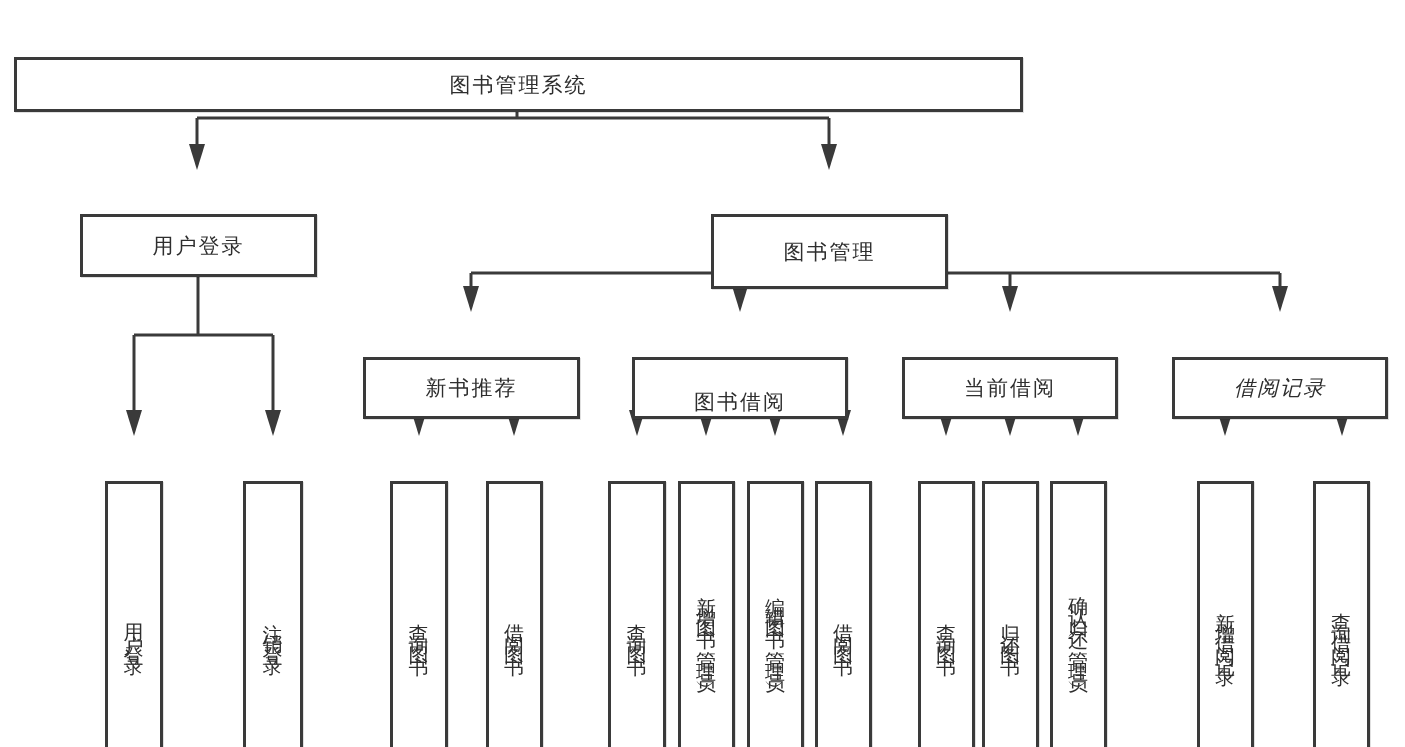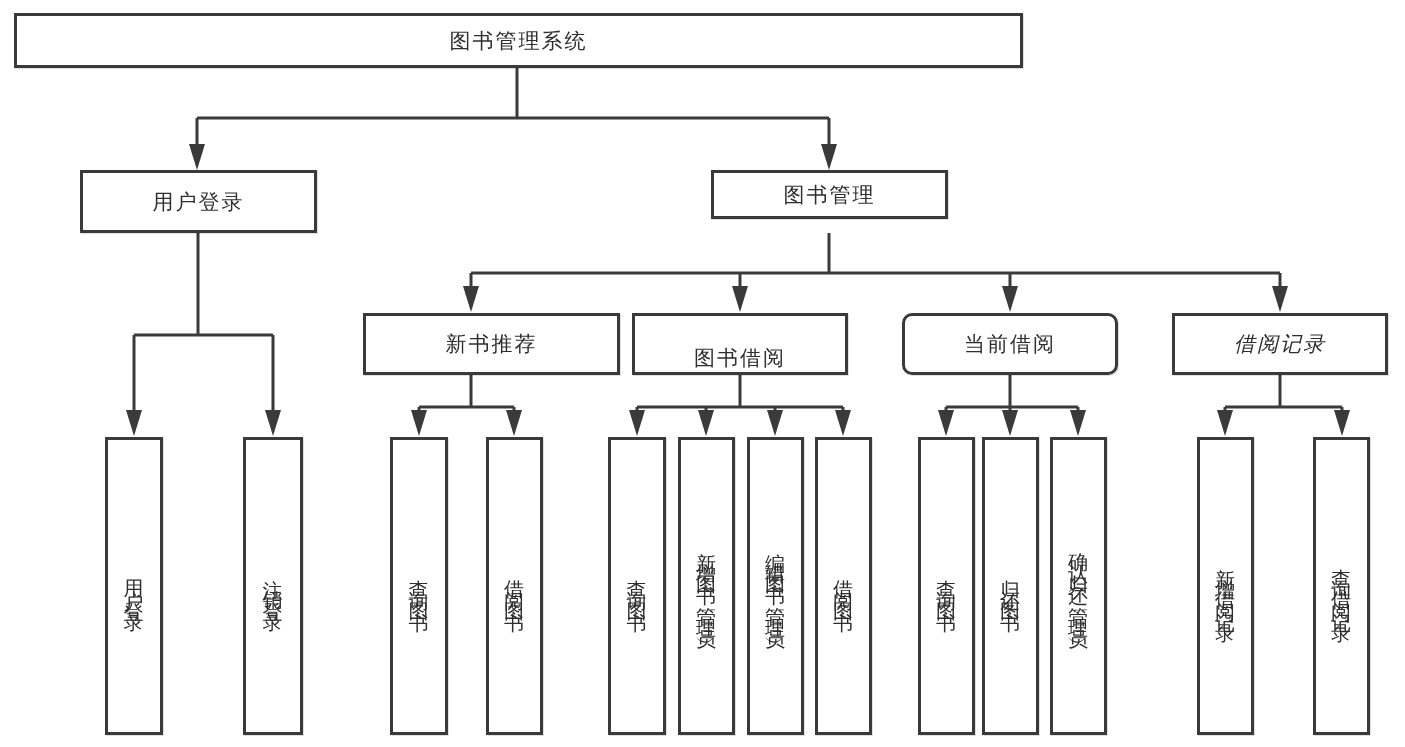--- a/index.html
+++ b/index.html
@@ -15,38 +15,39 @@
   .wires polygon{fill:#3a3a3a;}
 
   .node{
     position:absolute;
     box-sizing:border-box;
     border:3px solid #3a3a3a;
     background:#ffffff;
     color:#2e2e2e;
     display:flex;align-items:center;justify-content:center;
     box-shadow:1px 1px 0 rgba(0,0,0,0.12);
+    margin-top:44px;
   }
   .hbox{font-size:21px;letter-spacing:2px;}
   .vbox{font-size:20px;}
   .vbox .vtext{
     writing-mode:vertical-rl;
     text-orientation:mixed;
     letter-spacing:11px;
     line-height:1;
     white-space:nowrap;
   }
 
   
   #n-root            {left:14px;  top:13px;  width:1009px; height:55px;}
   #n-user-login      {left:80px;  top:170px; width:237px;  height:63px;}
-  #n-book-management {left:711px; top:170px; width:237px;  height:49px;}
-  #n-new-book-rec    {left:363px; top:313px; width:257px;  height:62px;}
+  #n-book-management {left:711px; top:170px; width:237px;  height:75px;}
+  #n-new-book-rec    {left:363px; top:313px; width:217px;  height:62px;}
   #n-book-borrowing  {left:632px; top:313px; width:216px;  height:62px;align-items:flex-end;}
-  #n-current-borrow  {left:902px; top:313px; width:216px;  height:62px;border-radius:10px;}
+  #n-current-borrow  {left:902px; top:313px; width:216px;  height:62px;}
   #n-borrow-records  {left:1172px;top:313px; width:216px;  height:62px;font-style:italic;}
 
   #n-user-login-leaf {left:105px; top:437px; width:58px; height:298px;}
   #n-logout-leaf     {left:243px; top:437px; width:60px; height:298px;}
   #n-nbr-query       {left:390px; top:437px; width:58px; height:298px;}
   #n-nbr-borrow      {left:486px; top:437px; width:57px; height:298px;}
   #n-bb-query        {left:608px; top:437px; width:58px; height:298px;}
   #n-bb-add          {left:678px; top:437px; width:57px; height:298px;}
   #n-bb-edit         {left:747px; top:437px; width:57px; height:298px;}
   #n-bb-borrow       {left:815px; top:437px; width:57px; height:298px;}

